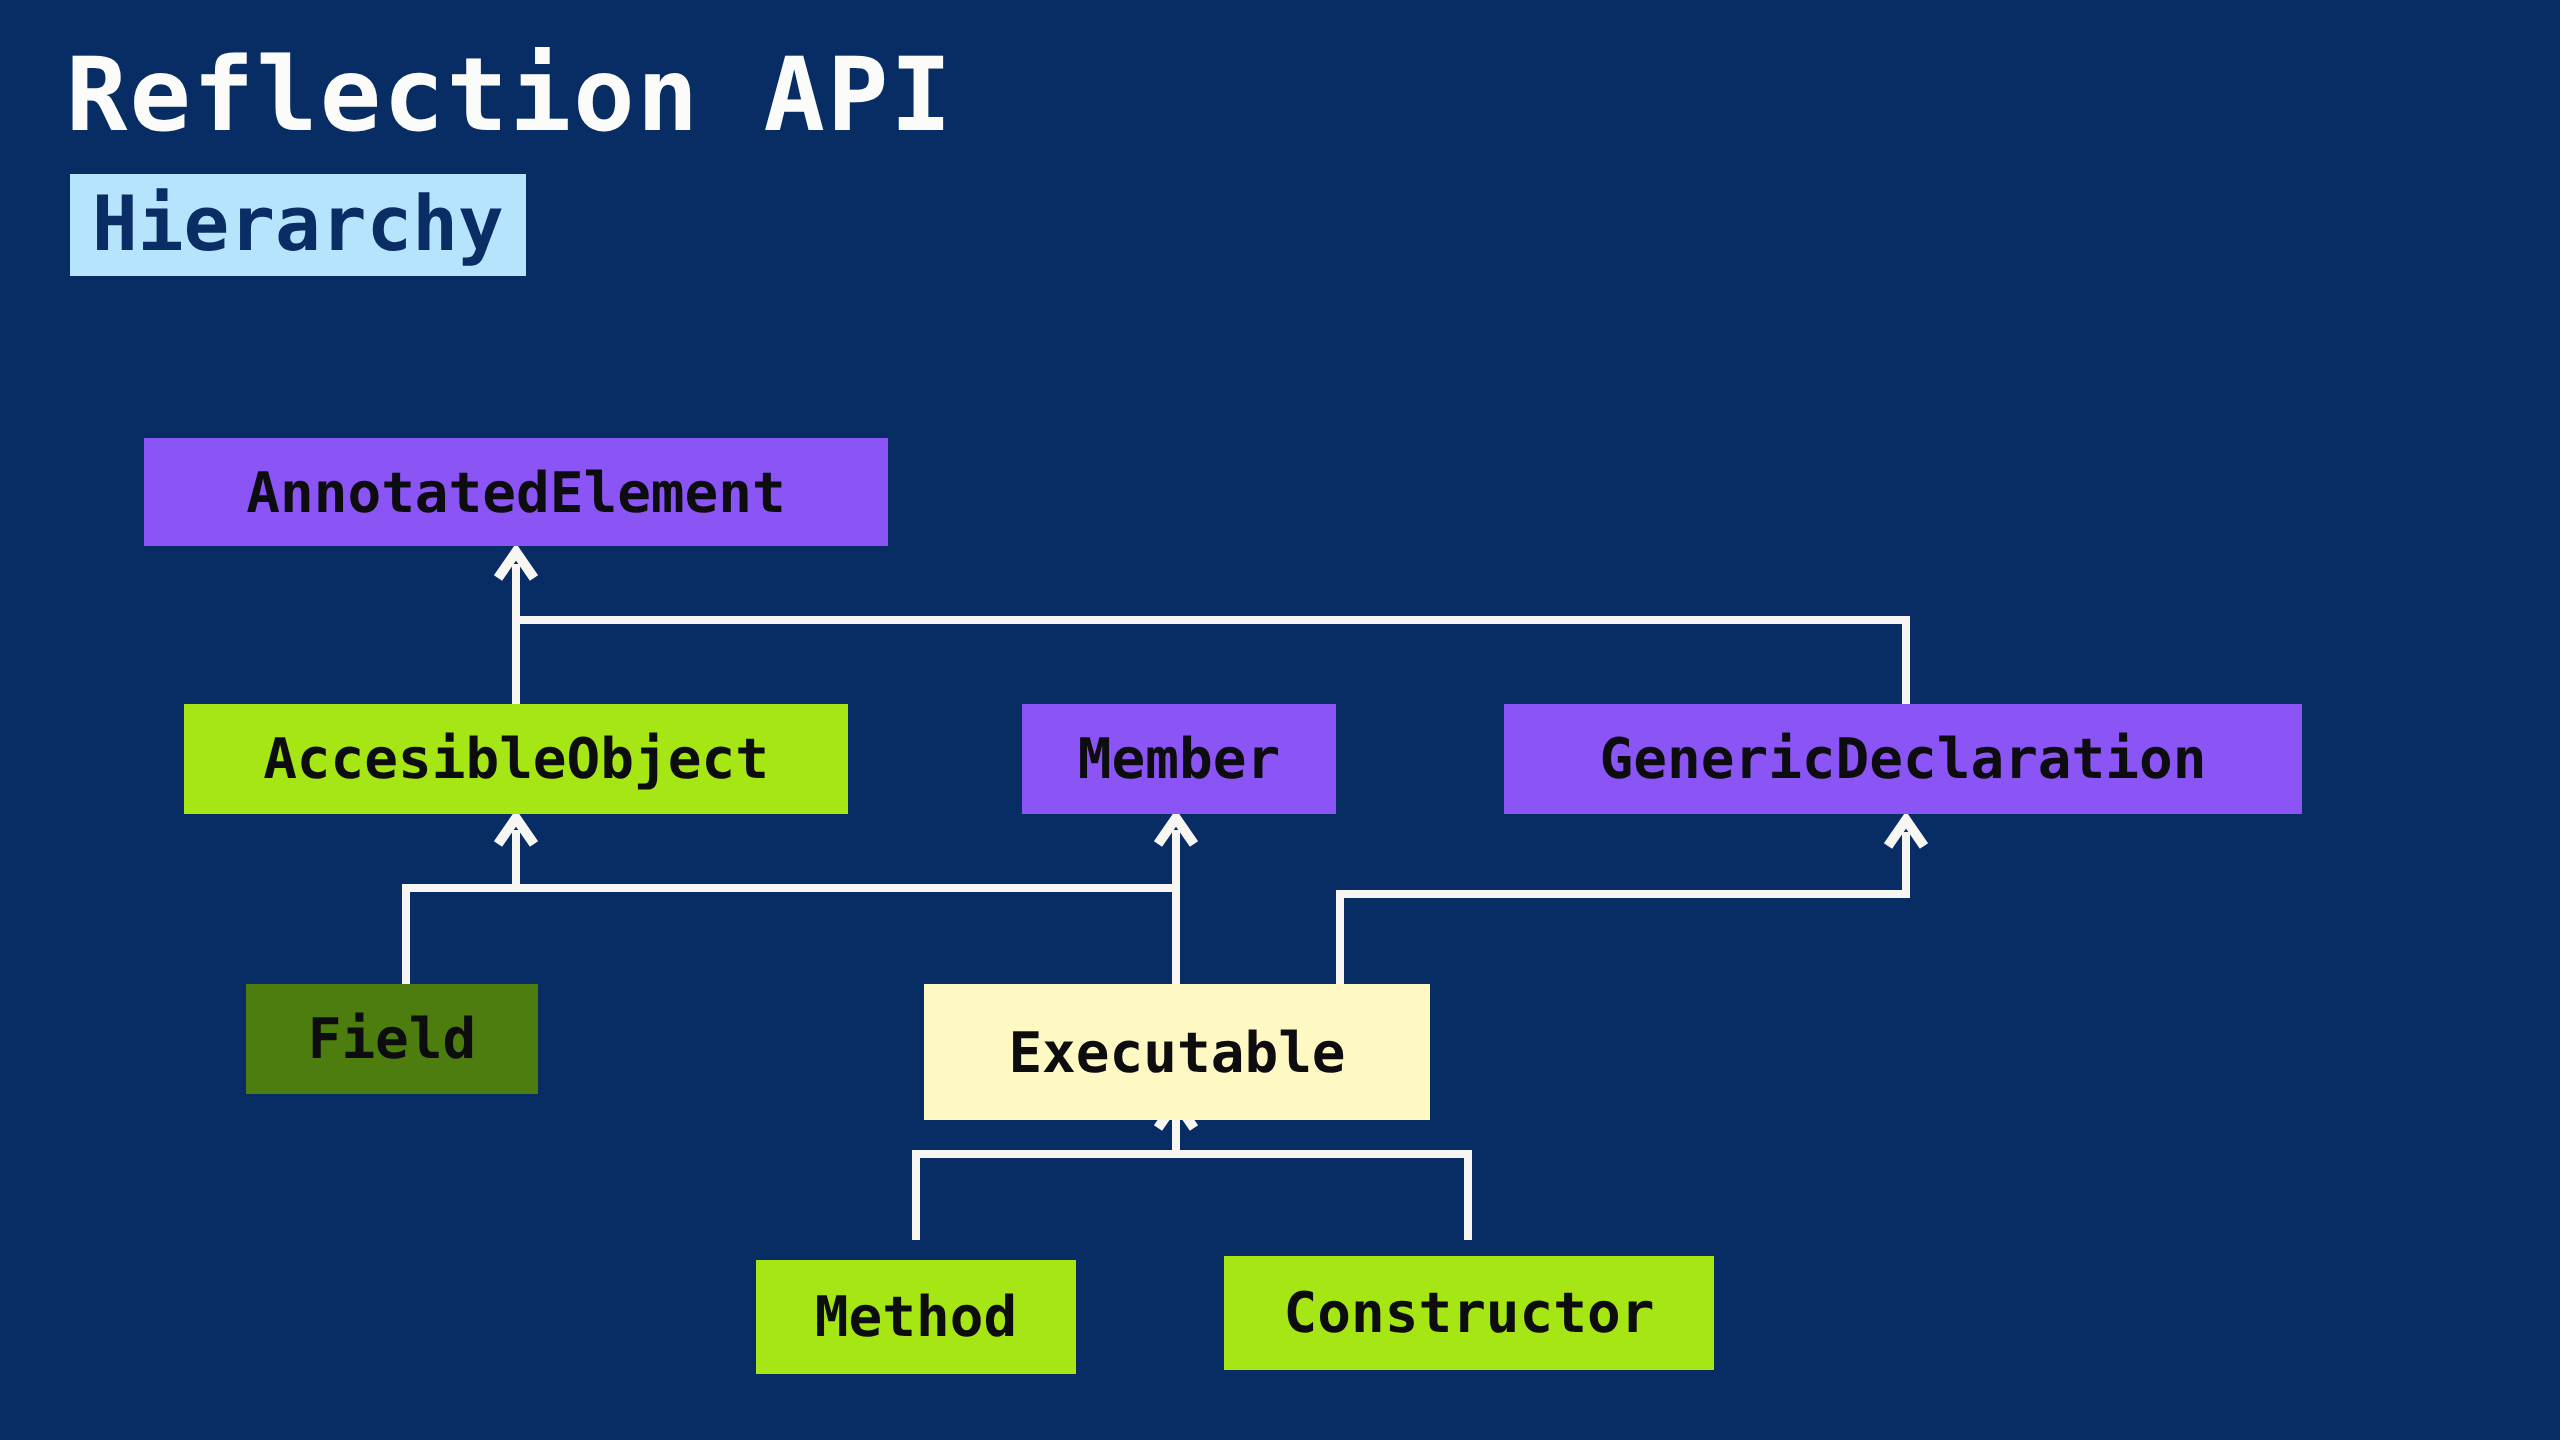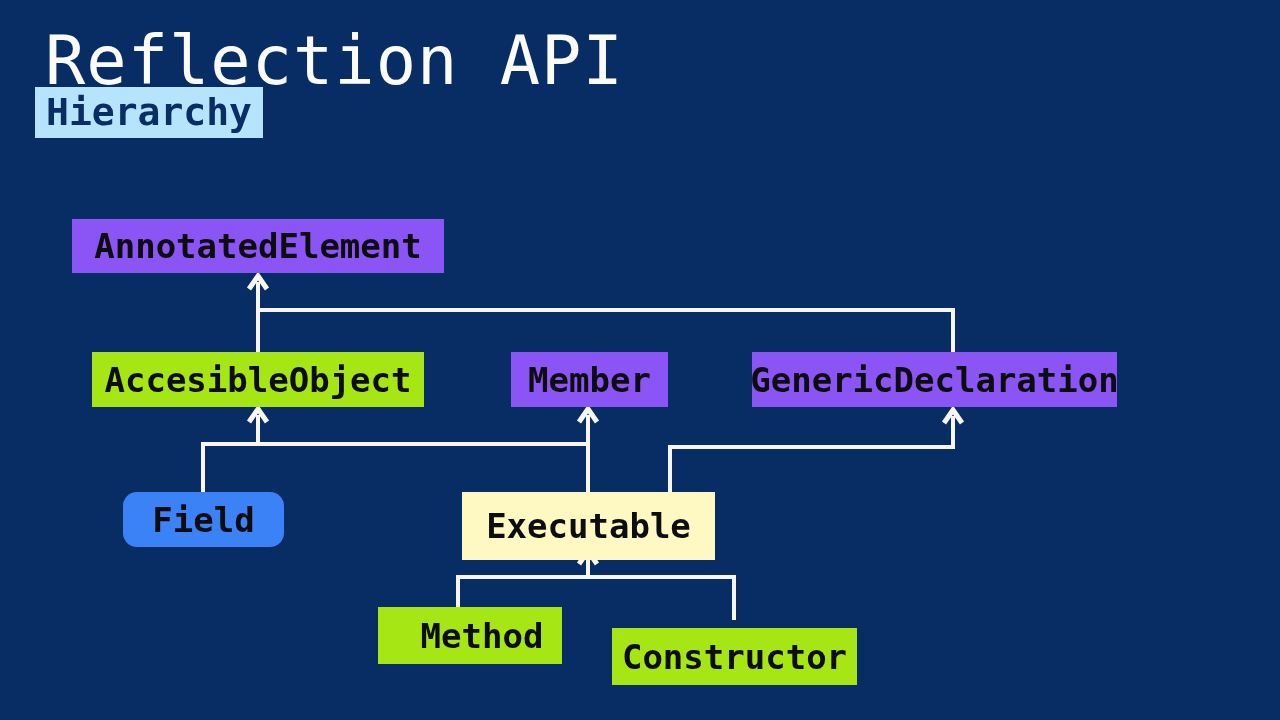--- a/index.html
+++ b/index.html
@@ -12,24 +12,24 @@
     width: 1280px;
     height: 720px;
     overflow: hidden;
     background: var(--bg, #082c64);
     font-family: "DejaVu Sans Mono", "Liberation Mono", monospace;
   }
   .page-title {
     position: absolute;
     left: 33px;
     top: 12px;
-    margin: 12px;
-    font-size: 67px;
+    margin: 0;
+    font-size: 51px;
     line-height: 74px;
-    font-weight: 400;
+    font-weight: 700;
     letter-spacing: 1px;
     color: var(--title, #fbfbf9);
     white-space: nowrap;
   }
   .subtitle {
     position: absolute;
     left: 35px;
     top: 87px;
     height: 51px;
     line-height: 51px;
@@ -45,21 +45,21 @@
     left: 0;
     top: 0;
     width: 1280px;
     height: 720px;
   }
   .node {
     position: absolute;
     display: flex;
     align-items: center;
     justify-content: center;
-    font-size: 34px;
+    font-size: 28px;
     font-weight: 700;
     color: var(--boxText, #0d0d10);
     white-space: nowrap;
   }
 </style>
 </head>
 <body>
 
 <div class="stage" style="--bg: #082c64; --title: #fbfbf9; --highlight: #b6e4fc; --subtitleText: #0a2d66; --boxText: #0d0d10;">
   <h1 class="page-title">Reflection API</h1>
@@ -76,19 +76,19 @@
       <path d="M 249 289 L 258 276 L 267 289" fill="none" stroke="#f7f6f2" stroke-width="5" stroke-linejoin="miter"></path>
       <path d="M 249 422 L 258 409 L 267 422" fill="none" stroke="#f7f6f2" stroke-width="5" stroke-linejoin="miter"></path>
       <path d="M 579 422 L 588 409 L 597 422" fill="none" stroke="#f7f6f2" stroke-width="5" stroke-linejoin="miter"></path>
       <path d="M 944 423 L 953 410 L 962 423" fill="none" stroke="#f7f6f2" stroke-width="5" stroke-linejoin="miter"></path>
       <path d="M 579 564 L 588 551 L 597 564" fill="none" stroke="#f7f6f2" stroke-width="5" stroke-linejoin="miter"></path>
     </svg>
   <div id="nodes">
       <div class="node" style="left: 72px; top: 219px; width: 372px; height: 54px; background: rgb(139, 85, 246);">AnnotatedElement</div>
       <div class="node" style="left: 92px; top: 352px; width: 332px; height: 55px; background: rgb(165, 230, 20); text-align: right;">AccesibleObject</div>
       <div class="node" style="left: 511px; top: 352px; width: 157px; height: 55px; background: rgb(139, 85, 246);">Member</div>
-      <div class="node" style="left: 752px; top: 352px; width: 365px; height: 55px; background: rgb(139, 85, 246);">GenericDeclaration</div>
-      <div class="node" style="left: 123px; top: 492px; width: 161px; height: 55px; background: #3b82f6; border-radius: 14px;">Field</div>
+      <div class="node" style="left: 752px; top: 352px; width: 399px; height: 55px; background: rgb(139, 85, 246);">GenericDeclaration</div>
+      <div class="node" style="left: 123px; top: 492px; width: 146px; height: 55px; background: #4d7c0f;">Field</div>
       <div class="node" style="left: 462px; top: 492px; width: 253px; height: 68px; background: #fef9c3;">Executable</div>
-      <div class="node" style="left: 378px; top: 607px; width: 160px; height: 57px; background: rgb(165, 230, 20); padding-left: 24px;">Method</div>
+      <div class="node" style="left: 378px; top: 630px; width: 160px; height: 57px; background: rgb(165, 230, 20);">Method</div>
       <div class="node" style="left: 612px; top: 628px; width: 245px; height: 57px; background: rgb(165, 230, 20);">Constructor</div>
     </div>
 </div>
 
 </body></html>

